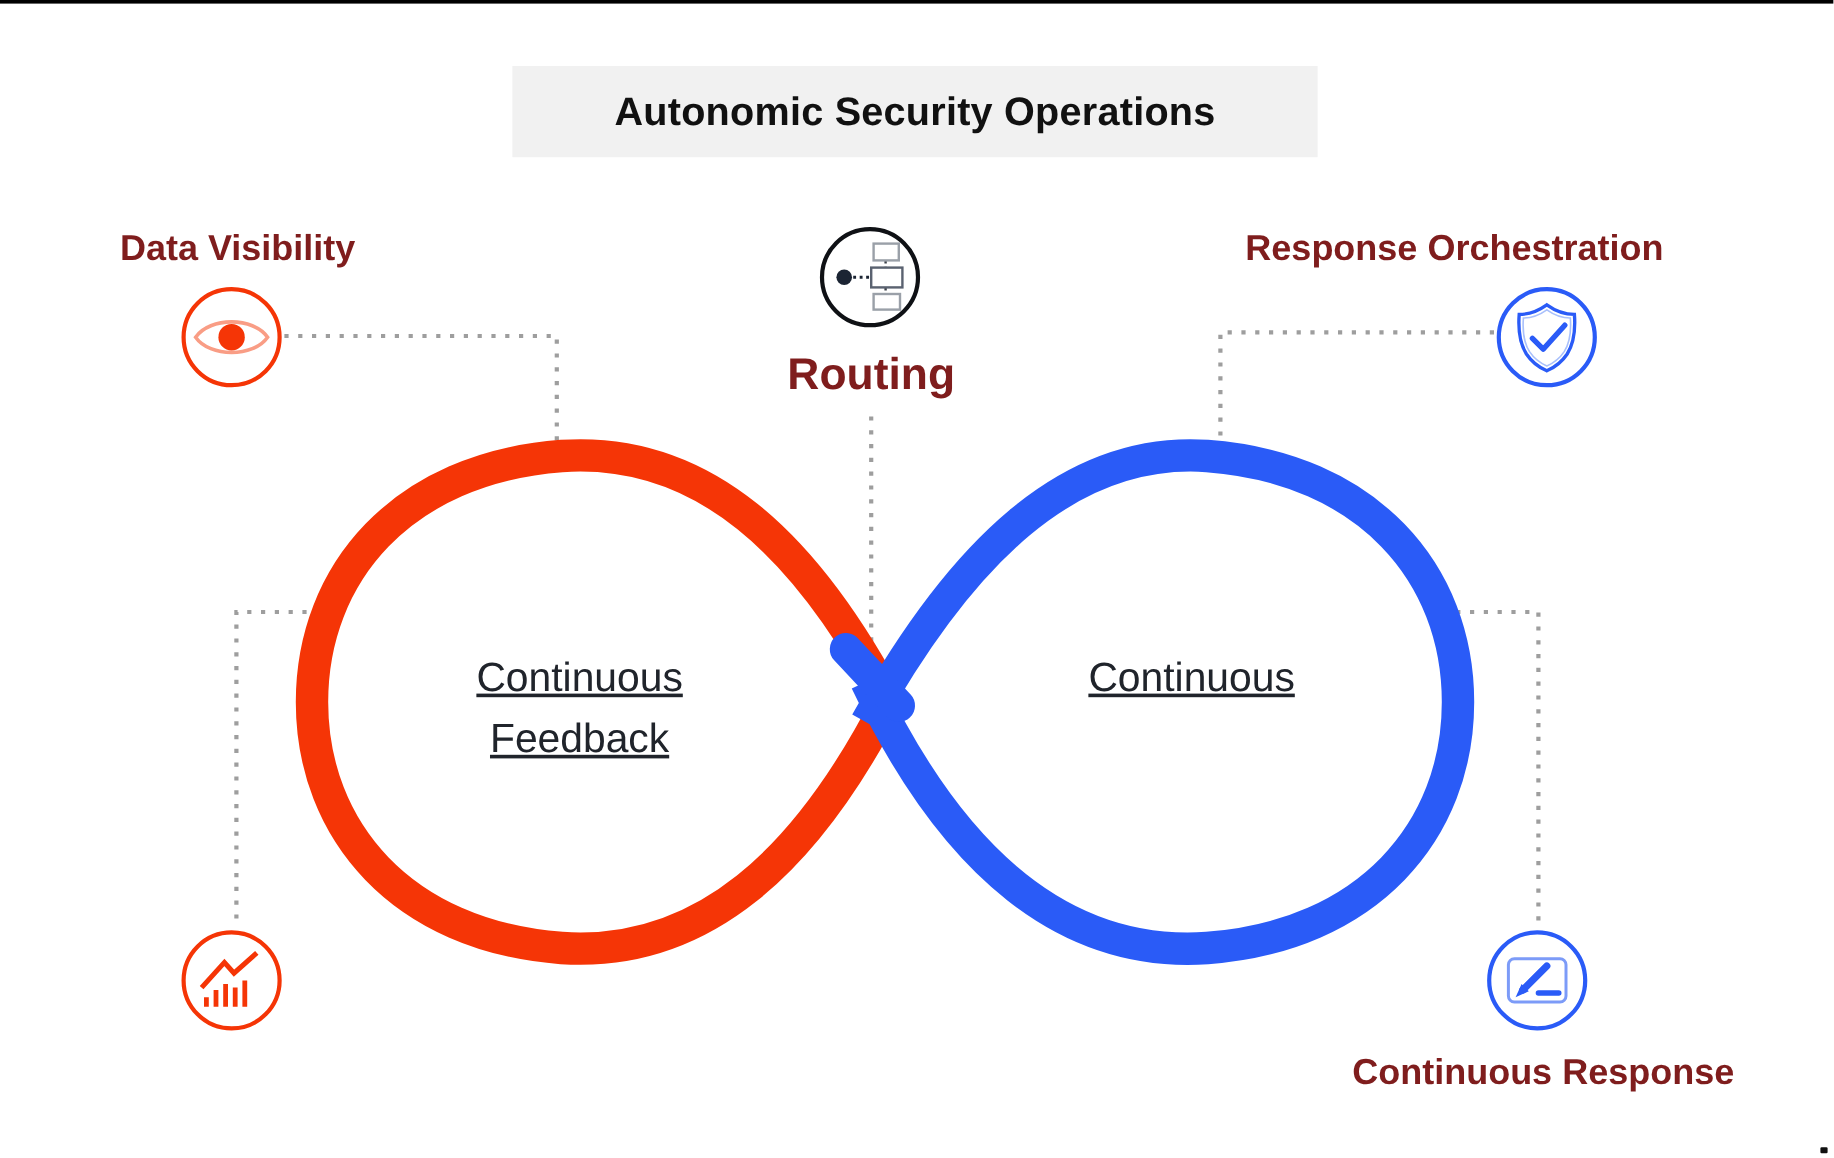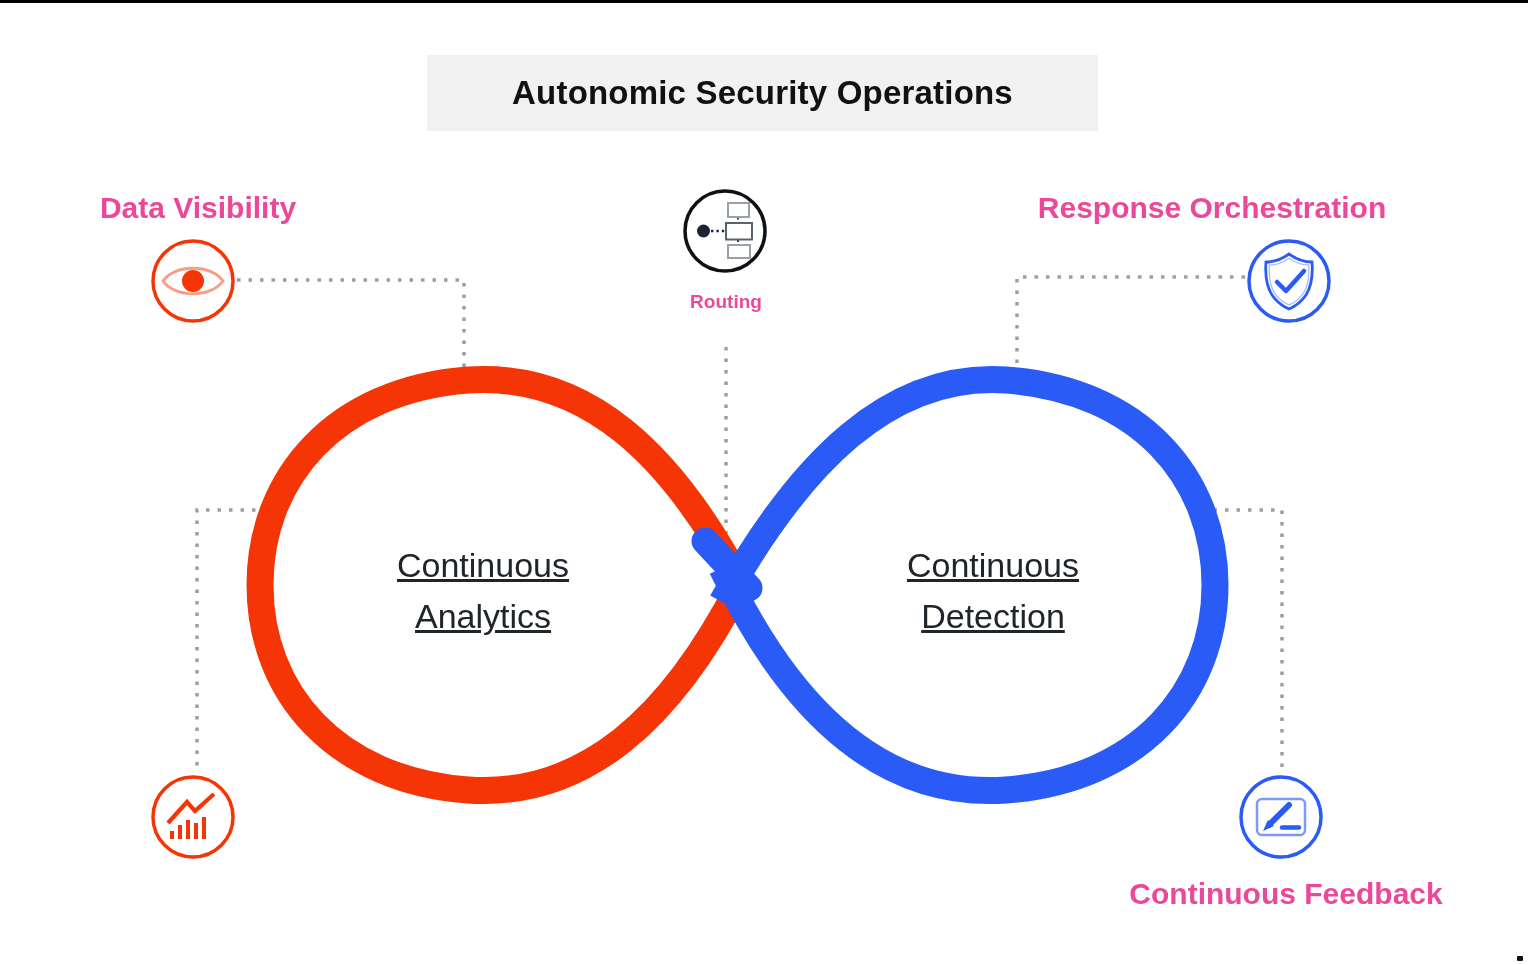--- a/index.html
+++ b/index.html
@@ -11,23 +11,23 @@
   .top-bar{position:absolute;left:0;top:0;width:1528px;height:3px;background:#000;}
   .title-box{
     position:absolute;left:427px;top:55px;width:671px;height:76px;
     background:#F1F1F1;display:flex;align-items:center;justify-content:center;
   }
   .title-box span{font-size:33px;font-weight:bold;color:#111;letter-spacing:.2px;}
   svg.layer{position:absolute;left:0;top:0;}
   .node-icon{position:absolute;width:86px;height:86px;}
   .node-label{
     position:absolute;transform:translateX(-50%);white-space:nowrap;
-    font-size:30px;font-weight:bold;color:#ec4899;
+    font-size:30px;font-weight:bold;color:#7f1d1d;
   }
-  .node-label.small{font-size:19px;}
+  .node-label.small{font-size:37px;}
   .loop-label{
     position:absolute;width:320px;text-align:center;transform:translateX(-50%);
     font-size:34px;line-height:51px;font-weight:400;color:#20242B;text-decoration:underline;
   }
   .speck{position:absolute;left:1517px;top:956px;width:6px;height:5px;background:#111;border-radius:1px;}
 </style>
 </head>
 <body>
 
 <div class="canvas">
@@ -85,25 +85,24 @@
       <path d="M43 16 C 50 21 58 24 66 24 C 67 37 65 49 60 57 C 56 63 50 68 43 71
                C 36 68 30 63 26 57 C 21 49 19 37 20 24 C 28 24 36 21 43 16 Z" fill="none" stroke="#2A5BF7" stroke-width="2.8"></path>
       <path d="M43 16 C 50 21 58 24 66 24 C 67 37 65 49 60 57 C 56 63 50 68 43 71
                C 36 68 30 63 26 57 C 21 49 19 37 20 24 C 28 24 36 21 43 16 Z" transform="translate(6.5,6.6) scale(0.85)" fill="none" stroke="#A9C0FB" stroke-width="1.6"></path>
       <path d="M31 44 L 40 53 L 58 33" fill="none" stroke="#2A5BF7" stroke-width="4.5" stroke-linecap="round" stroke-linejoin="round"></path>
     </svg>
   </div>
 
   <div class="loop-label" style="left:483px;top:540px">
     <div>Continuous</div>
-    <div>Analytics</div>
+    <div>Feedback</div>
   </div>
   <div class="loop-label" style="left:993px;top:540px">
     <div>Continuous</div>
-    <div>Detection</div>
   </div>
 
   <div class="node-icon" style="left:150px;top:774px">
     <svg width="86" height="86" viewBox="0 0 86 86">
       <circle cx="43" cy="43" r="40" fill="#fff" stroke="#F53506" stroke-width="3.5"></circle>
       <line x1="22" y1="57" x2="22" y2="65" stroke="#F53506" stroke-width="4"></line>
       <line x1="30" y1="51" x2="30" y2="65" stroke="#F53506" stroke-width="4"></line>
       <line x1="38" y1="46" x2="38" y2="65" stroke="#F53506" stroke-width="4"></line>
       <line x1="46" y1="49" x2="46" y2="65" stroke="#F53506" stroke-width="4"></line>
       <line x1="54" y1="43" x2="54" y2="65" stroke="#F53506" stroke-width="4"></line>
@@ -113,17 +112,17 @@
 
   <div class="node-icon" style="left:1238px;top:774px">
     <svg width="86" height="86" viewBox="0 0 86 86">
       <circle cx="43" cy="43" r="40" fill="#fff" stroke="#2A5BF7" stroke-width="3.5"></circle>
       <rect x="19" y="25" width="48" height="36" rx="5" fill="none" stroke="#7C9BF8" stroke-width="2.5"></rect>
       <line x1="31" y1="51" x2="51" y2="31" stroke="#2A5BF7" stroke-width="6" stroke-linecap="round"></line>
       <polygon points="25,57 30,46 36,52" fill="#2A5BF7"></polygon>
       <line x1="44" y1="53.5" x2="61" y2="53.5" stroke="#2A5BF7" stroke-width="4.5" stroke-linecap="round"></line>
     </svg>
   </div>
-  <div class="node-label" style="left:1286px;top:877px">Continuous Feedback</div>
+  <div class="node-label" style="left:1286px;top:877px">Continuous Response</div>
 
   <div class="speck"></div>
 
 </div>
 
 </body></html>

